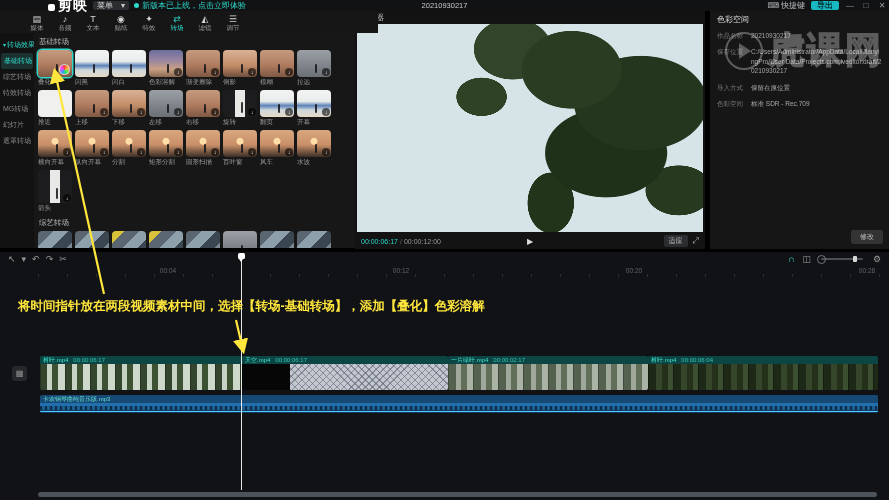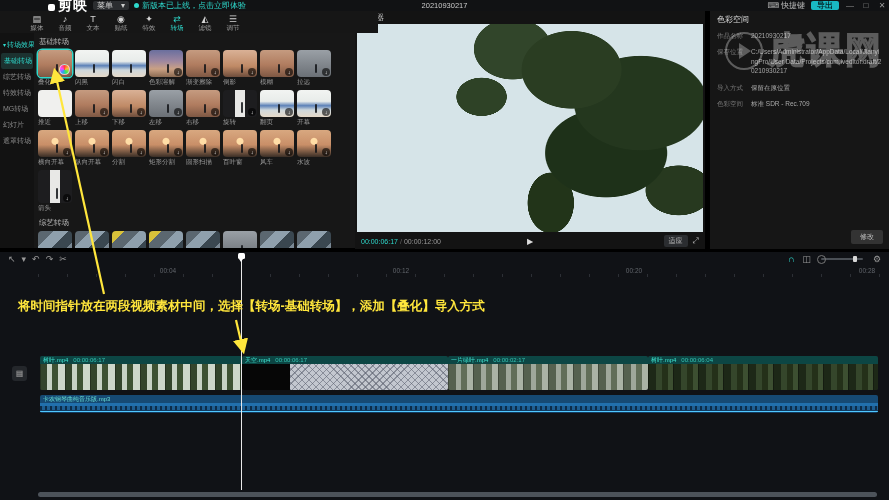--- a/index.html
+++ b/index.html
@@ -483,21 +483,21 @@
       <div class="wave"></div>
       <div class="wave-line"></div>
     </div>
   </div>
   <div class="playhead">
       <div class="ph-cap"></div>
     </div>
   <div class="hscroll"></div>
 </div>
 
-<div class="anno-text">将时间指针放在两段视频素材中间，选择【转场-基础转场】，添加【叠化】导入方式</div>
+<div class="anno-text">将时间指针放在两段视频素材中间，选择【转场-基础转场】，添加【叠化】色彩溶解</div>
 <svg class="anno-svg" width="889" height="500">
   <defs>
     <marker id="ah" markerWidth="7" markerHeight="7" refX="5" refY="3.5" orient="auto">
       <path d="M0,0 L7,3.5 L0,7 Z" fill="#ffe63c"></path>
     </marker>
   </defs>
   <line x1="104" y1="294" x2="55" y2="72" stroke="#ffe63c" stroke-width="2.2" marker-end="url(#ah)"></line>
   <line x1="236" y1="320" x2="243" y2="350" stroke="#ffe63c" stroke-width="2.2" marker-end="url(#ah)"></line>
 </svg>
 

